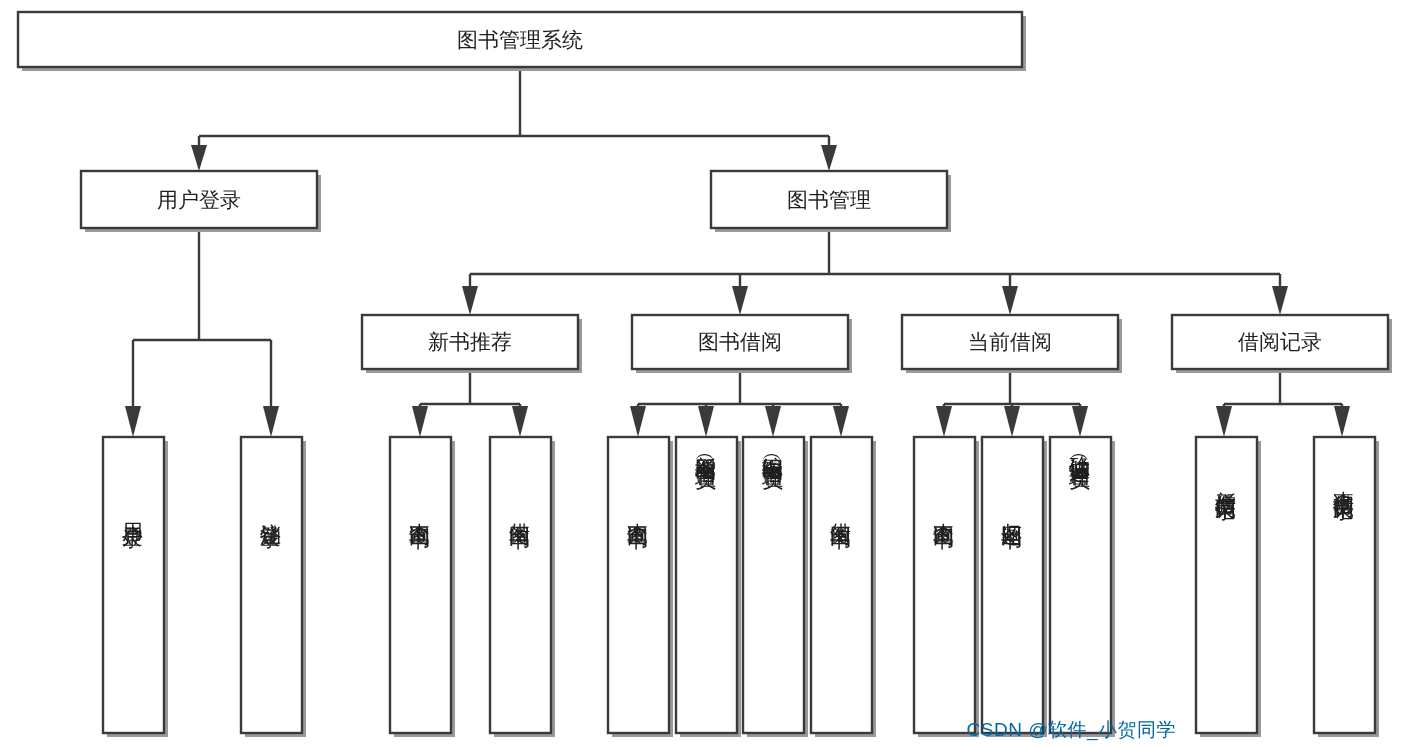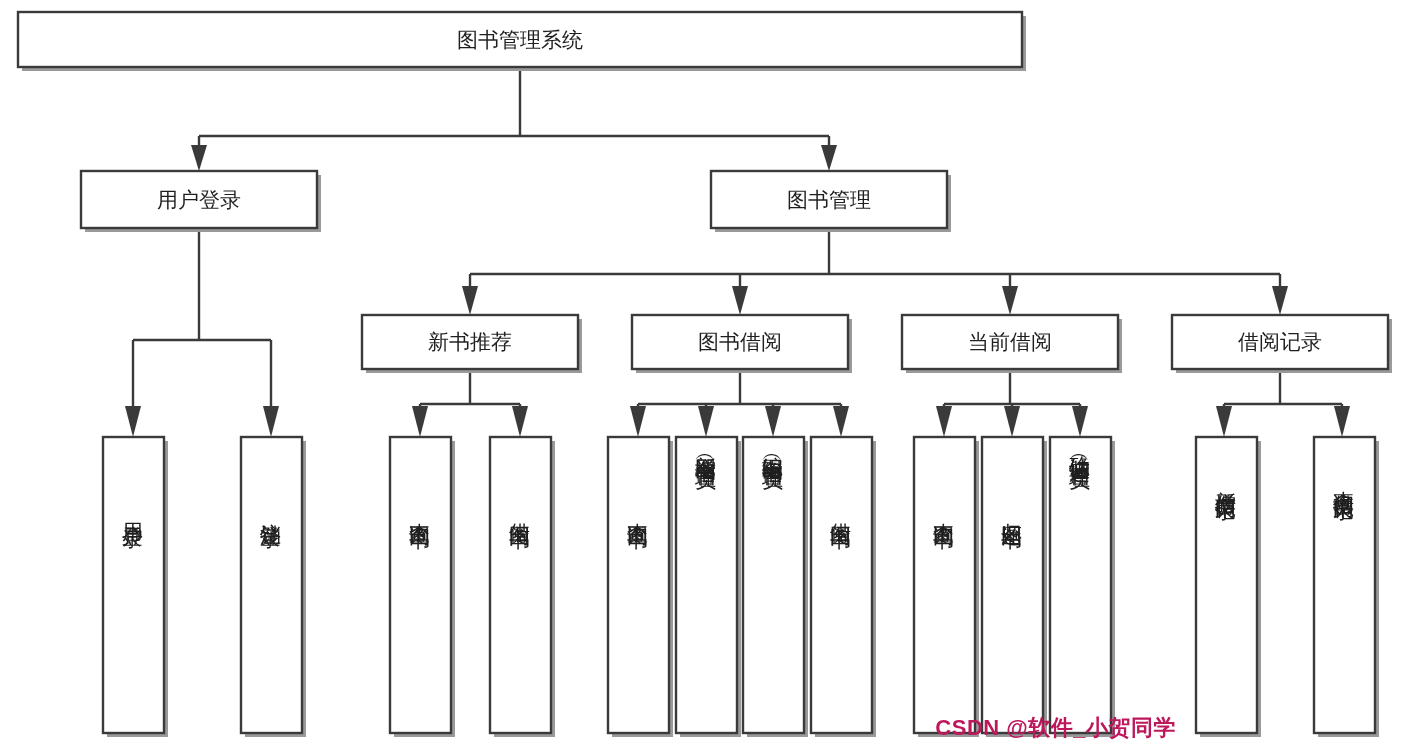--- a/index.html
+++ b/index.html
@@ -52,26 +52,25 @@
     fill: #1f1f1f;
     text-anchor: middle;
     writing-mode: vertical-rl;
     letter-spacing: 2px;
   }
   .watermark {
     position: absolute;
     right: 8px;
     bottom: 4px;
     font-family: "Liberation Sans", "DejaVu Sans", sans-serif;
-    font-size: 22px;
-    color: #be185d;
+    font-size: 19px;
+    color: #0369a1;
     letter-spacing: 0.5px;
     user-select: none;
     white-space: nowrap;
-    font-weight: bold;
   }
 </style>
 </head>
 <body>
 
 <div id="diagram-root">
   <svg width="1405" height="747" viewBox="0 0 1405 747" xmlns="http://www.w3.org/2000/svg">
 
     <g>
 

